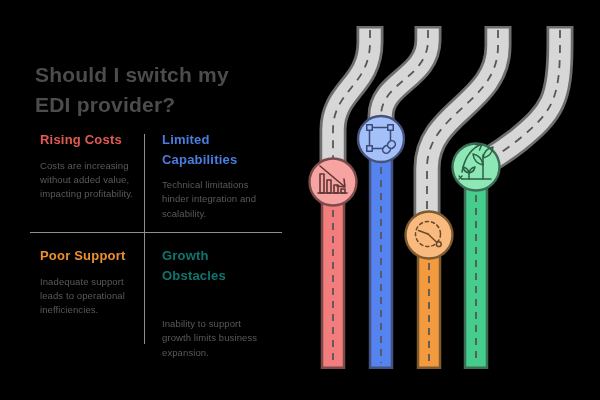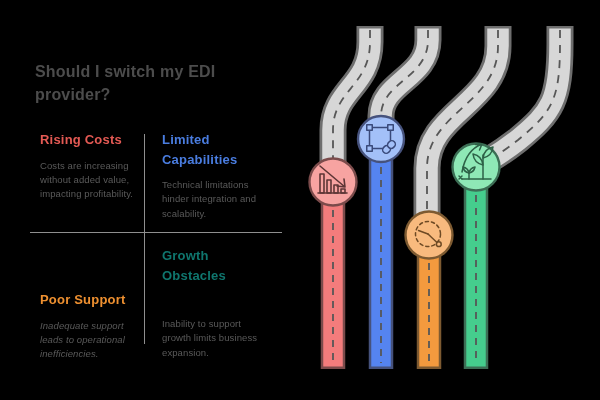--- a/index.html
+++ b/index.html
@@ -1,18 +1,18 @@
 <!DOCTYPE html>
 <html><head>
 <meta charset="utf-8">
 <style>
   html,body{margin:0;padding:0;}
   body{width:600px;height:400px;overflow:hidden;font-family:"Liberation Sans",sans-serif;}
   #stage{position:relative;width:600px;height:400px;}
-  .title{position:absolute;left:35px;top:60px;width:225px;font-size:16px;font-weight:bold;line-height:1.45;letter-spacing:.2px;}
+  .title{position:absolute;left:35px;top:60px;width:225px;font-size:21px;font-weight:bold;line-height:1.45;letter-spacing:.2px;}
   .divider-v{position:absolute;left:144px;top:134px;width:1px;height:210px;}
   .divider-h{position:absolute;left:30px;top:232px;width:252px;height:1px;}
   .cell{position:absolute;}
   .cell h3{margin:0;font-size:13px;font-weight:bold;line-height:1.5;letter-spacing:.2px;}
   .cell p{margin:9px 0 0 0;font-size:9.5px;line-height:1.5;letter-spacing:.1px;}
   .q1{left:40px;top:130px;width:100px;}
   .q2{left:162px;top:130px;width:106px;}
   .q3{left:40px;top:246px;width:104px;}
   .q4{left:162px;top:246px;width:104px;}
   svg{position:absolute;left:0;top:0;}
@@ -31,22 +31,22 @@
 
   <div class="cell q2">
     <h3 style="color: rgb(74, 125, 224);">Limited Capabilities</h3>
     <p style="color: rgb(90, 90, 90);">Technical limitations hinder integration and scalability.</p>
   </div>
   <div class="cell q1">
     <h3 style="color: rgb(228, 90, 84);">Rising Costs</h3>
     <p style="color: rgb(90, 90, 90);">Costs are increasing without added value, impacting profitability.</p>
   </div>
   <div class="cell q3">
-    <h3 style="color: rgb(238, 144, 48); margin-top: 44px;">Poor Support</h3>
-    <p style="color: rgb(90, 90, 90); font-style: italic;">Inadequate support leads to operational inefficiencies.</p>
+    <h3 style="color: rgb(238, 144, 48);">Poor Support</h3>
+    <p style="color: rgb(90, 90, 90);">Inadequate support leads to operational inefficiencies.</p>
   </div>
   <div class="cell q4">
     <h3 style="color: #0f766e;">Growth Obstacles</h3>
     <p style="color: rgb(90, 90, 90); margin-top: 32px;">Inability to support growth limits business expansion.</p>
   </div>
 
   <svg width="600" height="400" viewBox="0 0 600 400">
 
     <g stroke-width="27" fill="none" stroke="#6e6e6e">
       <path d="M 370 26 L 370 42 C 370 86 333 90 333 130 L 333 166"></path>

